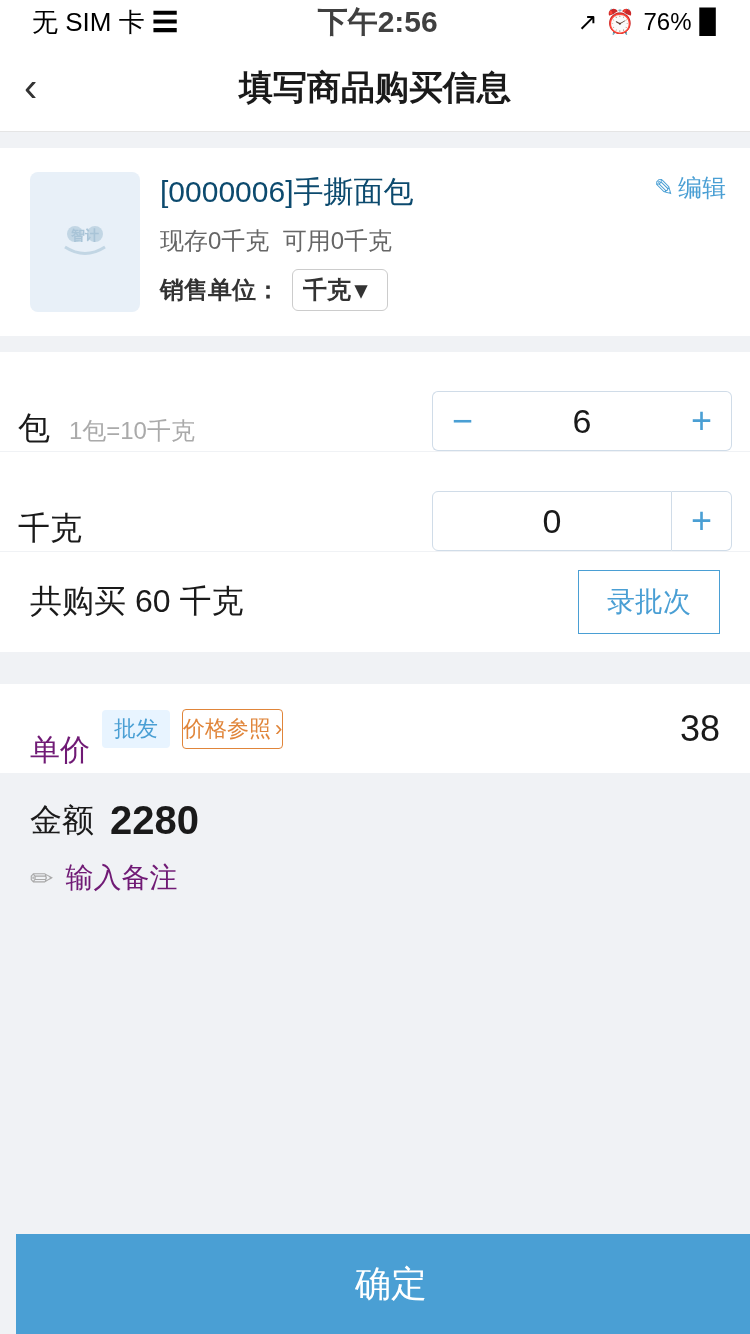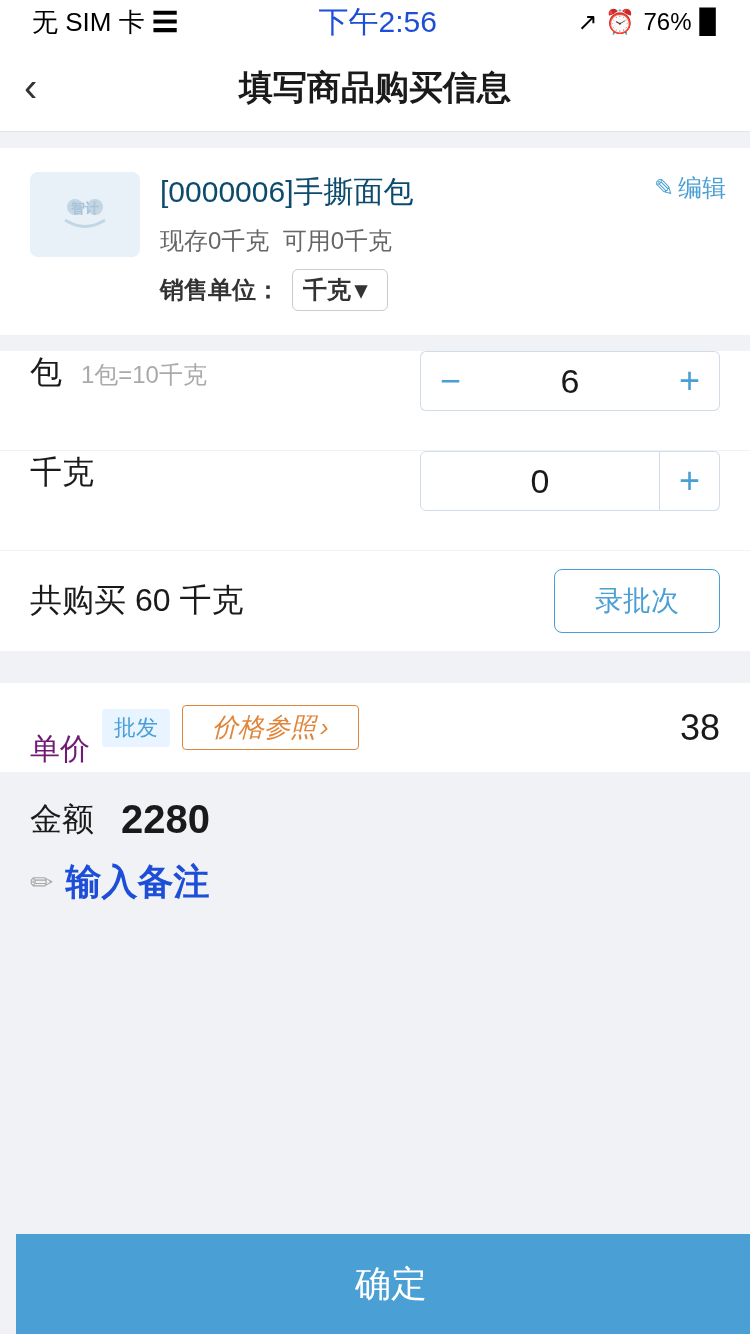--- a/index.html
+++ b/index.html
@@ -25,22 +25,22 @@
     }
     .status-left {
       display: flex;
       align-items: center;
       gap: 8px;
       font-size: 26px;
       color: #000;
     }
     .status-center {
       font-size: 30px;
-      font-weight: 400;
-      color: #1d4ed8;
+      font-weight: 700;
+      color: #404040;
     }
     .status-right {
       display: flex;
       align-items: center;
       gap: 8px;
       font-size: 24px;
       color: #000;
     }
 
     
@@ -72,21 +72,21 @@
       background: #fff;
       margin-top: 16px;
       padding: 24px 30px;
       display: flex;
       align-items: flex-start;
       gap: 20px;
       position: relative;
     }
     .product-image {
       width: 110px;
-      height: 85px;
+      height: 140px;
       background: #e8f0f8;
       border-radius: 8px;
       display: flex;
       align-items: center;
       justify-content: center;
       flex-shrink: 0;
     }
     .product-image svg {
       width: 60px;
       height: 60px;
@@ -144,22 +144,22 @@
       background: #f0f2f5;
     }
 
     
     .input-section {
       background: #fff;
     }
 
     .input-row {
       display: flex;
-      align-items: flex-start;
-      padding: 0 30px;
+      align-items: flex-end;
+      padding: 0 18px;
       height: 100px;
       border-bottom: 1px solid #f0f2f5;
     }
     .input-label {
       font-size: 32px;
       color: #1a1a1a;
       flex: 1;
     }
     .input-sublabel {
       font-size: 24px;
@@ -225,22 +225,22 @@
       height: 100px;
       background: #fff;
     }
     .summary-text {
       font-size: 32px;
       color: #1a1a1a;
     }
     .record-btn {
       border: 1px solid #4a9fd4;
       color: #4a9fd4;
-      border-radius: 8px;
-      padding: 12px 40px;
+      border-radius: 0;
+      padding: 12px 28px;
       font-size: 28px;
       background: #fff;
       cursor: pointer;
     }
 
     
     .price-section {
       background: #fff;
       margin-top: 16px;
     }
@@ -262,44 +262,43 @@
       color: #4a9fd4;
       border-radius: 4px;
       padding: 4px 12px;
       font-size: 22px;
       margin-right: 12px;
     }
     .tag-reference {
       border: 1px solid #e0853a;
       color: #e0853a;
       border-radius: 4px;
-      padding: 4px 29px;
-      font-size: 26px;
+      padding: 4px 0;
+      font-size: 22px;
       display: flex;
       align-items: center;
       gap: 4px;
       cursor: pointer;
-      font-style: italic;
     }
     .price-value {
       margin-left: auto;
       font-size: 36px;
       color: #1a1a1a;
       font-weight: 500;
     }
 
     
     .amount-section {
       background: #f0f2f5;
       padding: 24px 30px;
     }
     .amount-row {
       display: flex;
       align-items: center;
-      gap: 27px;
+      gap: 16px;
       margin-bottom: 16px;
     }
     .amount-label {
       font-size: 32px;
       color: #1a1a1a;
     }
     .amount-value {
       font-size: 40px;
       color: #1a1a1a;
       font-weight: 600;
@@ -307,23 +306,22 @@
     .remark-row {
       display: flex;
       align-items: center;
       gap: 12px;
       color: #aaa;
     }
     .remark-icon {
       font-size: 28px;
     }
     .remark-text {
-      font-size: 36px;
-      color: #1d4ed8;
-      font-weight: bold;
+      font-size: 28px;
+      color: #701a75;
     }
 
     
     .content-filler {
       background: #f0f2f5;
       flex: 1;
       min-height: 280px;
     }
 
     

